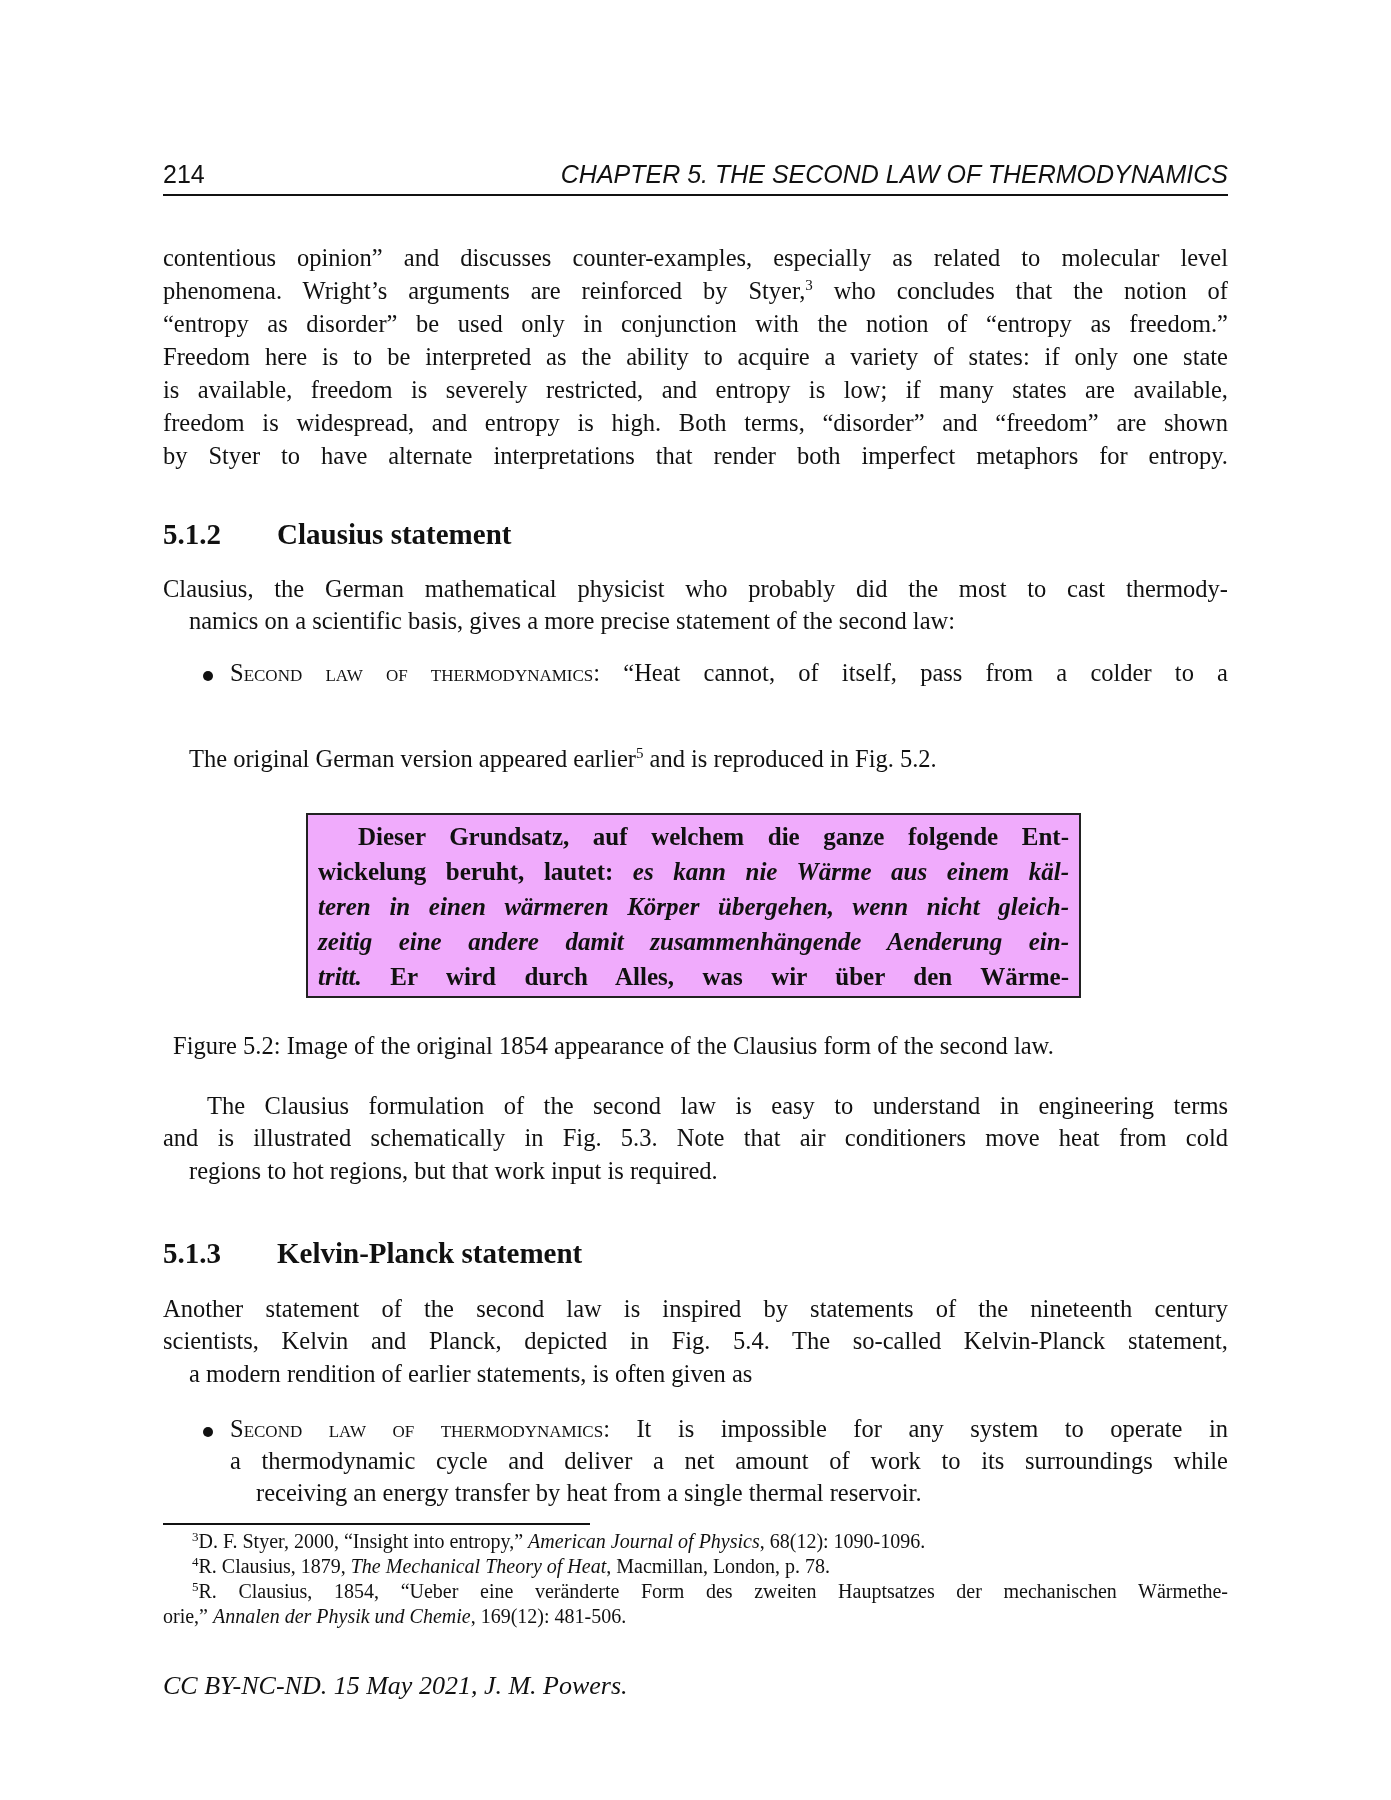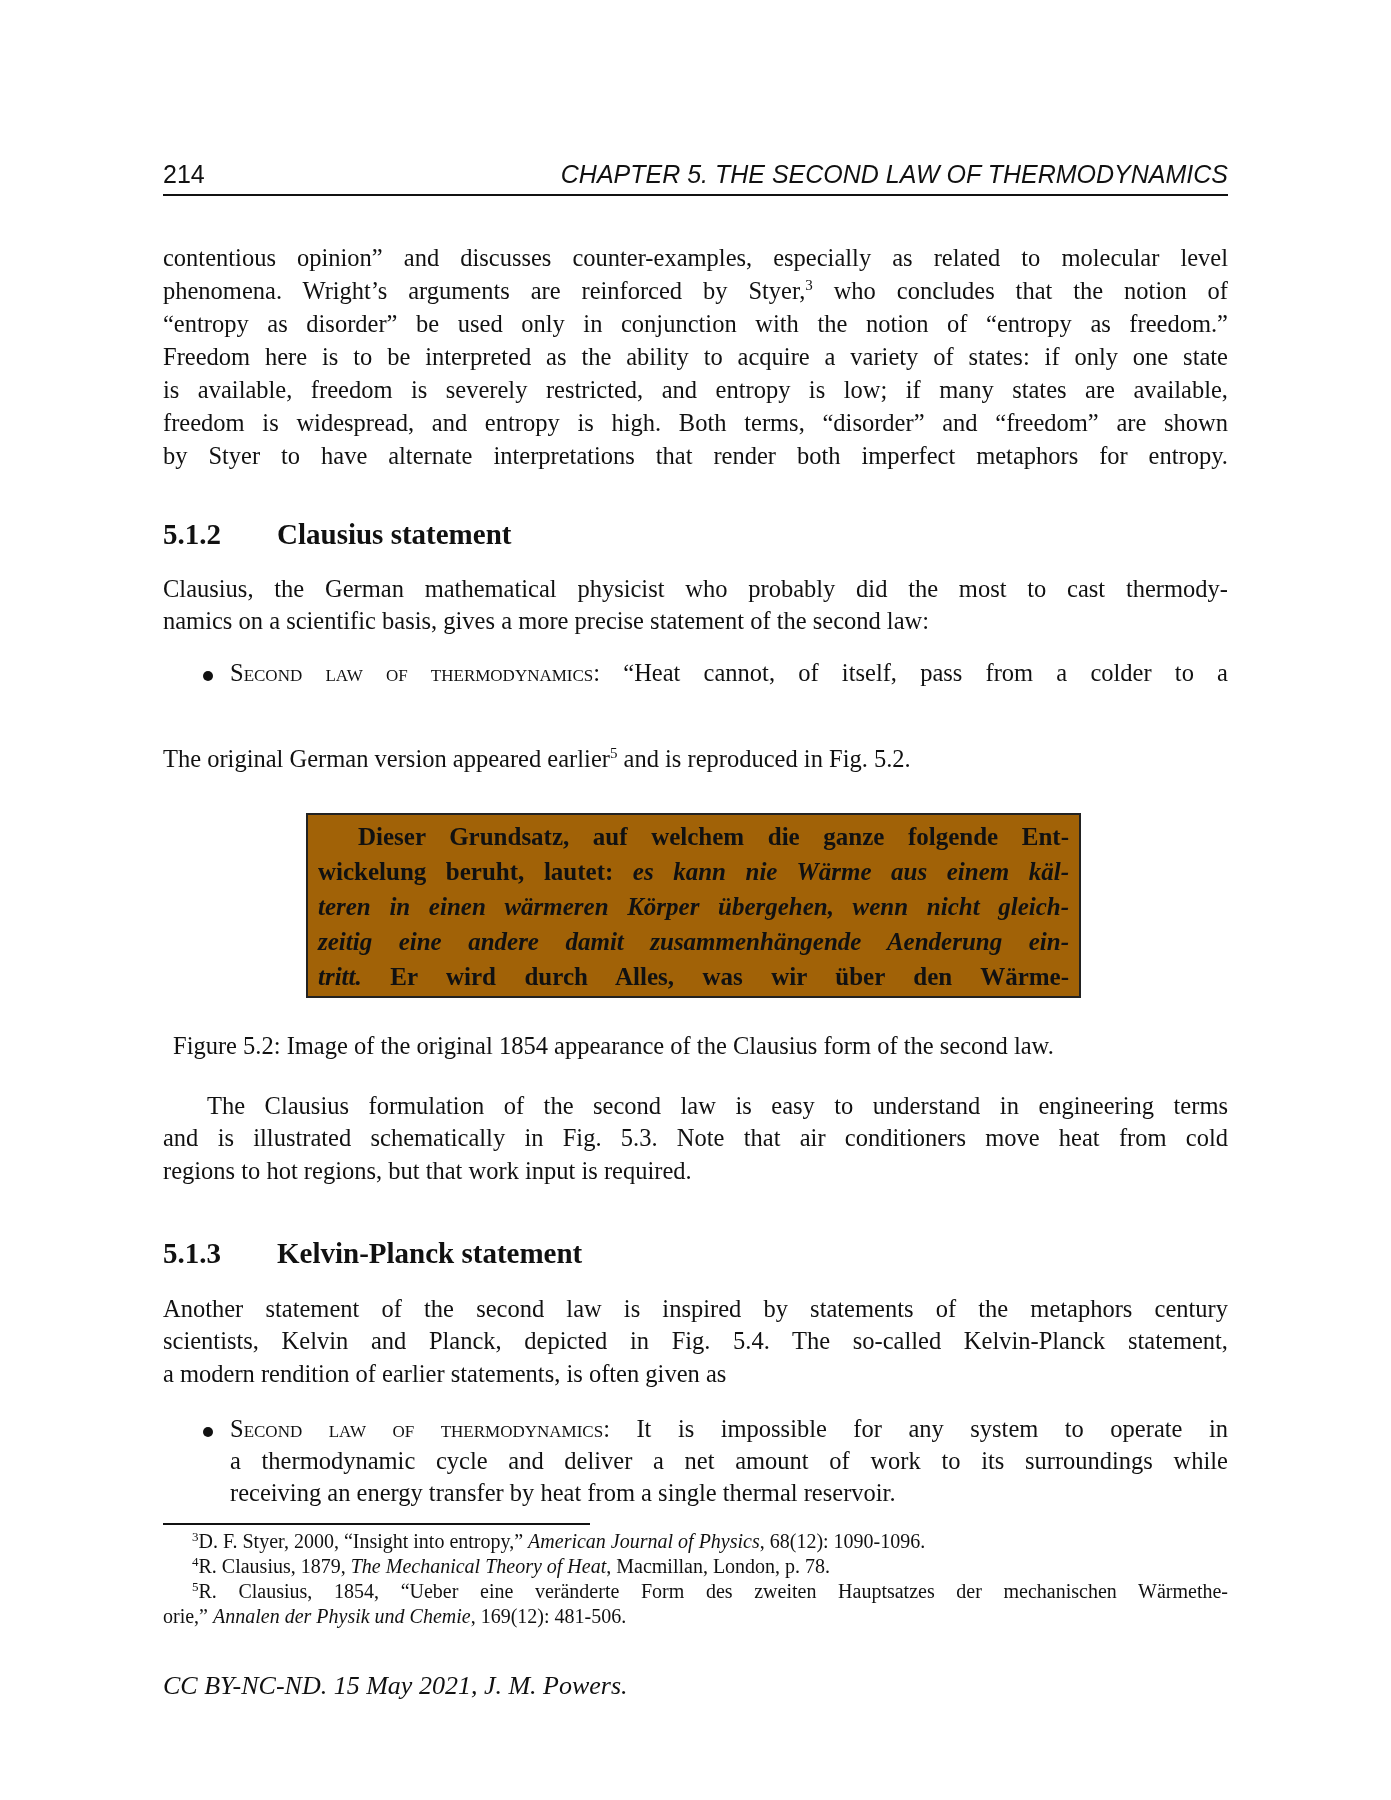--- a/index.html
+++ b/index.html
@@ -9,37 +9,37 @@
   .abs { position: absolute; }
   .running-head { left: 163px; top: 160px; width: 1065px; height: 34px;
                   font-family: Liberation Sans, sans-serif; font-size: 25px; }
   .running-head .pno { position: absolute; left: 0; top: 0; }
   .running-head .chap { position: absolute; right: 0; top: 0; font-style: italic; }
   .head-rule { left: 163px; top: 194px; width: 1065px; height: 2px; background: #111; }
 
   .line { position: absolute; left: 163px; width: 1065px; height: 33px;
           font-family: Liberation Serif, serif; font-size: 24.5px; line-height: 33px;
           white-space: nowrap; text-align: justify; text-align-last: justify; }
-  .line.last { text-align-last: left; }
+  .line.last { text-align-last: left; margin-left: 26px; }
   .line.indent { text-indent: 44px; }
   .bul { left: 230px; width: 998px; }
   sup { font-size: 15px; vertical-align: 9px; line-height: 0; }
   .sc { font-variant: small-caps; }
 
   .section-heading { position: absolute; left: 163px; height: 40px;
                      font-family: "Liberation Serif", serif; font-weight: bold;
                      font-size: 29px; line-height: 40px; white-space: nowrap; }
   .section-heading .num { position: absolute; left: 0; top: 0; }
   .section-heading .ttl { position: absolute; left: 114px; top: 0; }
 
   .bullet-dot { position: absolute; left: 203px; width: 10px; height: 10px;
                 border-radius: 50%; background: #111; }
 
   .figure-box { left: 306px; top: 813px; width: 771px; height: 181px;
-                border: 2px solid #222; background: #a16207; }
+                border: 2px solid #222; background: #f0abfc; }
   .fig-line { position: absolute; left: 10px; width: 751px; height: 35px;
               font-family: "Liberation Serif", serif; font-weight: bold; font-size: 25px;
               line-height: 35px; white-space: nowrap; text-align: justify; text-align-last: justify; }
   .fig-line.first { left: 50px; width: 711px; }
   .fig-line i { font-style: italic; }
 
   .caption { left: 173px; top: 1029px; width: 1050px; height: 33px;
              font-family: "Liberation Serif", serif; font-size: 24.5px; line-height: 33px;
              white-space: nowrap; }
 
@@ -97,21 +97,21 @@
   <div class="abs caption">Figure 5.2: Image of the original 1854 appearance of the Clausius form of the second law.</div>
 
   <div class="line indent" style="top:1089px">The Clausius formulation of the second law is easy to understand in engineering terms</div>
   <div class="line" style="top:1121px">and is illustrated schematically in Fig. 5.3. Note that air conditioners move heat from cold</div>
   <div class="line last" style="top:1154px">regions to hot regions, but that work input is required.</div>
 
   <div class="section-heading" style="top:1233px">
     <span class="num">5.1.3</span>
     <span class="ttl">Kelvin-Planck statement</span>
   </div>
-  <div class="line" style="top:1292px">Another statement of the second law is inspired by statements of the metaphors century</div>
+  <div class="line" style="top:1292px">Another statement of the second law is inspired by statements of the nineteenth century</div>
   <div class="line" style="top:1324px">scientists, Kelvin and Planck, depicted in Fig. 5.4. The so-called Kelvin-Planck statement,</div>
   <div class="line last" style="top:1357px">a modern rendition of earlier statements, is often given as</div>
 
   <div class="bullet-dot" style="top:1427px"></div>
   <div class="line bul" style="top:1412px"><span class="sc">Second law of thermodynamics:</span><span> It is impossible for any system to operate in</span></div>
   <div class="line bul" style="top:1444px">a thermodynamic cycle and deliver a net amount of work to its surroundings while</div>
   <div class="line bul last" style="top:1476px">receiving an energy transfer by heat from a single thermal reservoir.</div>
 
   <div class="abs fn-rule"></div>
   <div>

